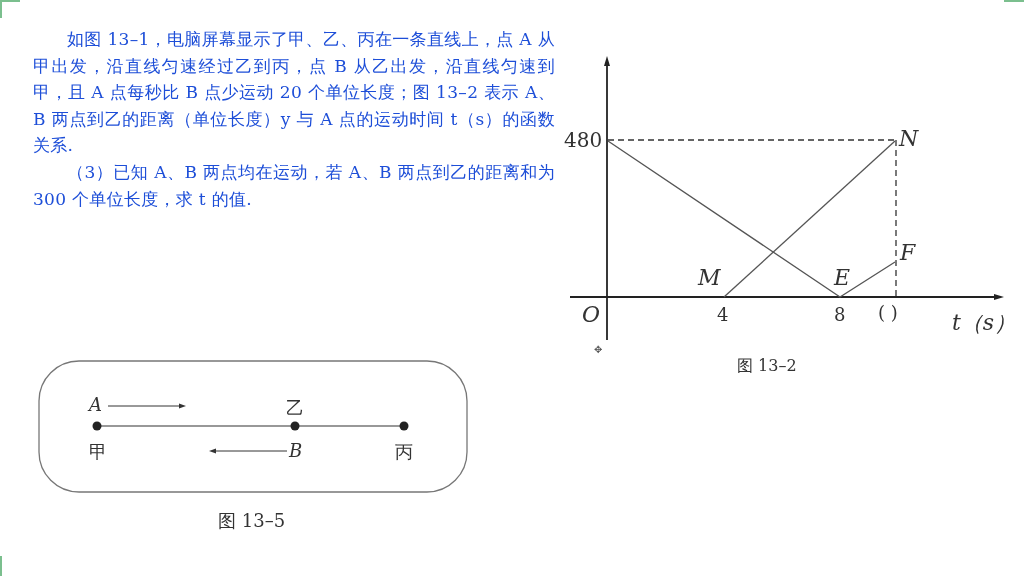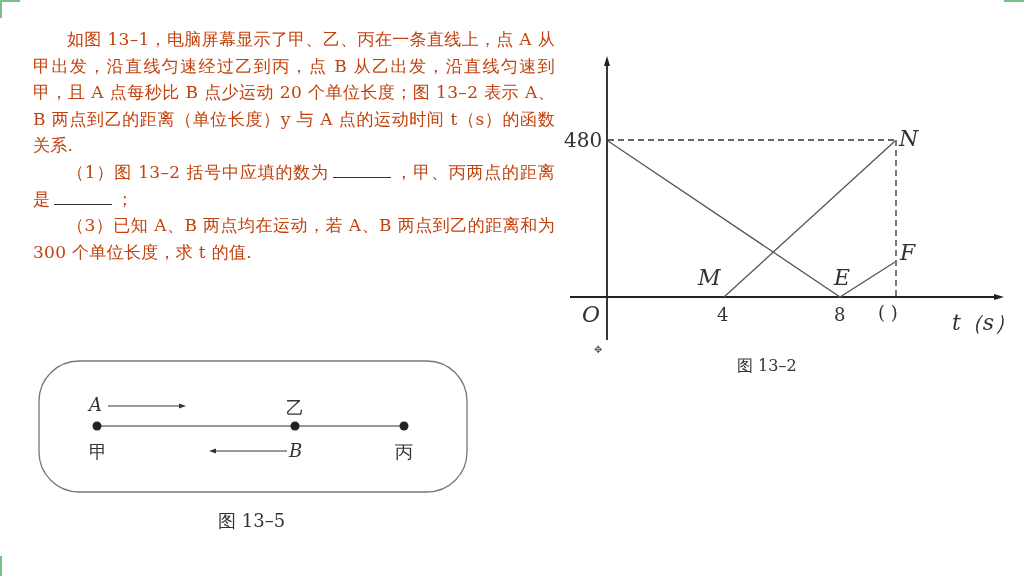--- a/index.html
+++ b/index.html
@@ -9,21 +9,21 @@
       font-family: "DejaVu Serif", "Liberation Serif", serif;
     }
     .frame-corner-tl { position: absolute; left: 0; top: 0; width: 20px; height: 2px; background: #7bbf8e; }
     .frame-corner-tl-v { position: absolute; left: 0; top: 0; width: 2px; height: 18px; background: #7bbf8e; }
     .frame-corner-tr { position: absolute; right: 0; top: 0; width: 20px; height: 2px; background: #7bbf8e; }
     .frame-corner-bl { position: absolute; left: 0; bottom: 0; width: 2px; height: 20px; background: #7bbf8e; }
 
     .problem {
       position: absolute; left: 33px; top: 26px; width: 522px;
       font-size: 17px; line-height: 26.6px; letter-spacing: 0.3px;
-      color: #c2410c;
+      color: #1d4ed8;
     }
     .problem p { margin: 0; text-align: justify; }
     .problem .indent { text-indent: 2em; }
     .blank { display: inline-block; width: 58px; border-bottom: 1px solid #333; height: 14px; margin: 0 4px; vertical-align: baseline; }
 
     .fig1 { position: absolute; left: 38px; top: 360px; width: 432px; height: 134px; }
     .fig1 svg { position: absolute; left: 0; top: 0; }
     .fig1-caption { position: absolute; left: 218px; top: 509px; font-size: 18px; color: #333; }
 
     .lbl { position: absolute; font-size: 18px; color: #333; white-space: nowrap; }
@@ -37,23 +37,20 @@
 </head>
 <body>
 
 <div class="frame-corner-tl"></div>
 <div class="frame-corner-tl-v"></div>
 <div class="frame-corner-tr"></div>
 <div class="frame-corner-bl"></div>
 
 <div class="problem">
   <p class="indent">如图 13–1，电脑屏幕显示了甲、乙、丙在一条直线上，点 A 从甲出发，沿直线匀速经过乙到丙，点 B 从乙出发，沿直线匀速到甲，且 A 点每秒比 B 点少运动 20 个单位长度；图 13–2 表示 A、B 两点到乙的距离（单位长度）y 与 A 点的运动时间 t（s）的函数关系.</p>
-  <p class="indent">
-    <span>（1）图 13–2 括号中应填的数为</span><span class="blank"></span><span>，甲、丙两点的距离是</span><span class="blank"></span><span>；</span>
-  </p>
   <p class="indent">（3）已知 A、B 两点均在运动，若 A、B 两点到乙的距离和为 300 个单位长度，求 t 的值.</p>
 </div>
 
 <div class="fig1">
   <svg width="432" height="134" viewBox="0 0 432 134">
     <rect x="1" y="1" width="428" height="131" rx="40" ry="40" fill="none" stroke="#777" stroke-width="1.3"></rect>
     <line x1="59" y1="66" x2="366" y2="66" stroke="#333" stroke-width="1.2"></line>
     <circle cx="59" cy="66" r="4.5" fill="#222"></circle>
     <circle cx="257" cy="66" r="4.5" fill="#222"></circle>
     <circle cx="366" cy="66" r="4.5" fill="#222"></circle>

